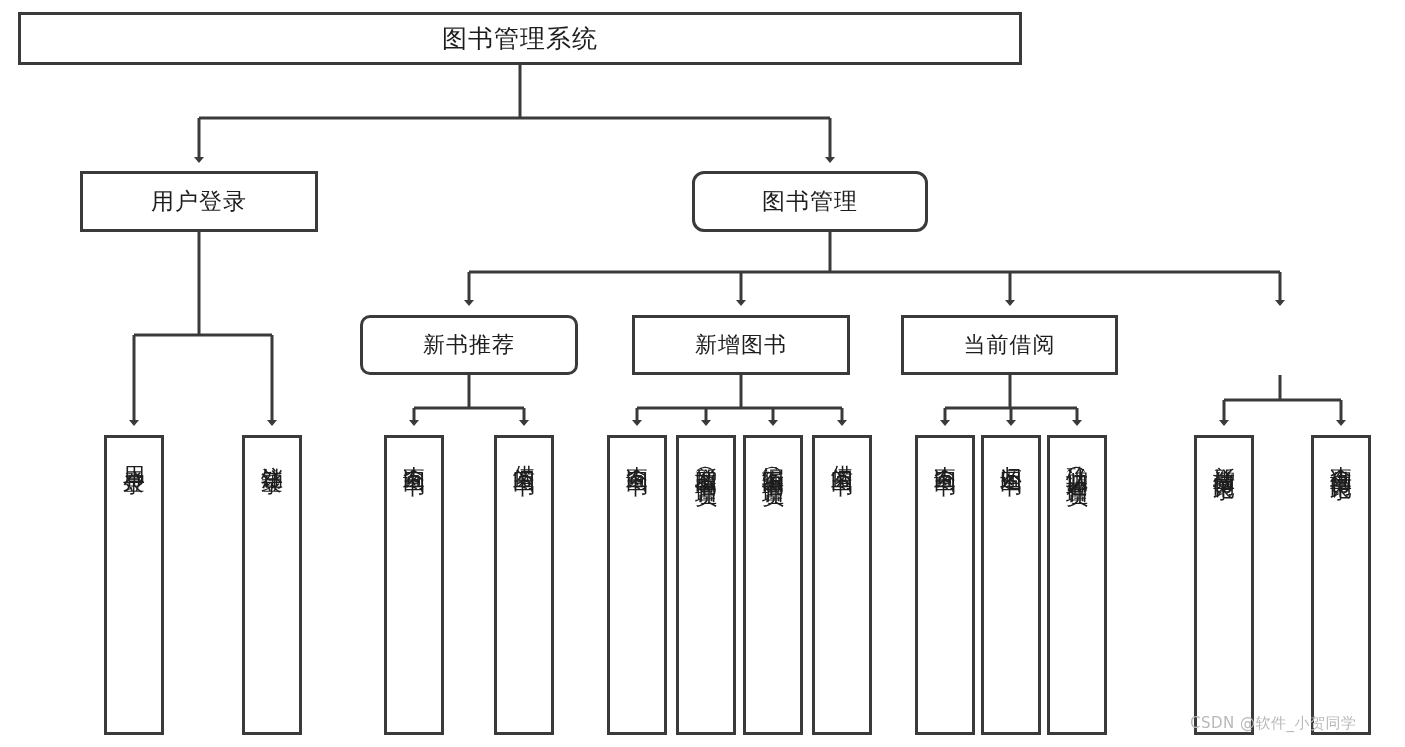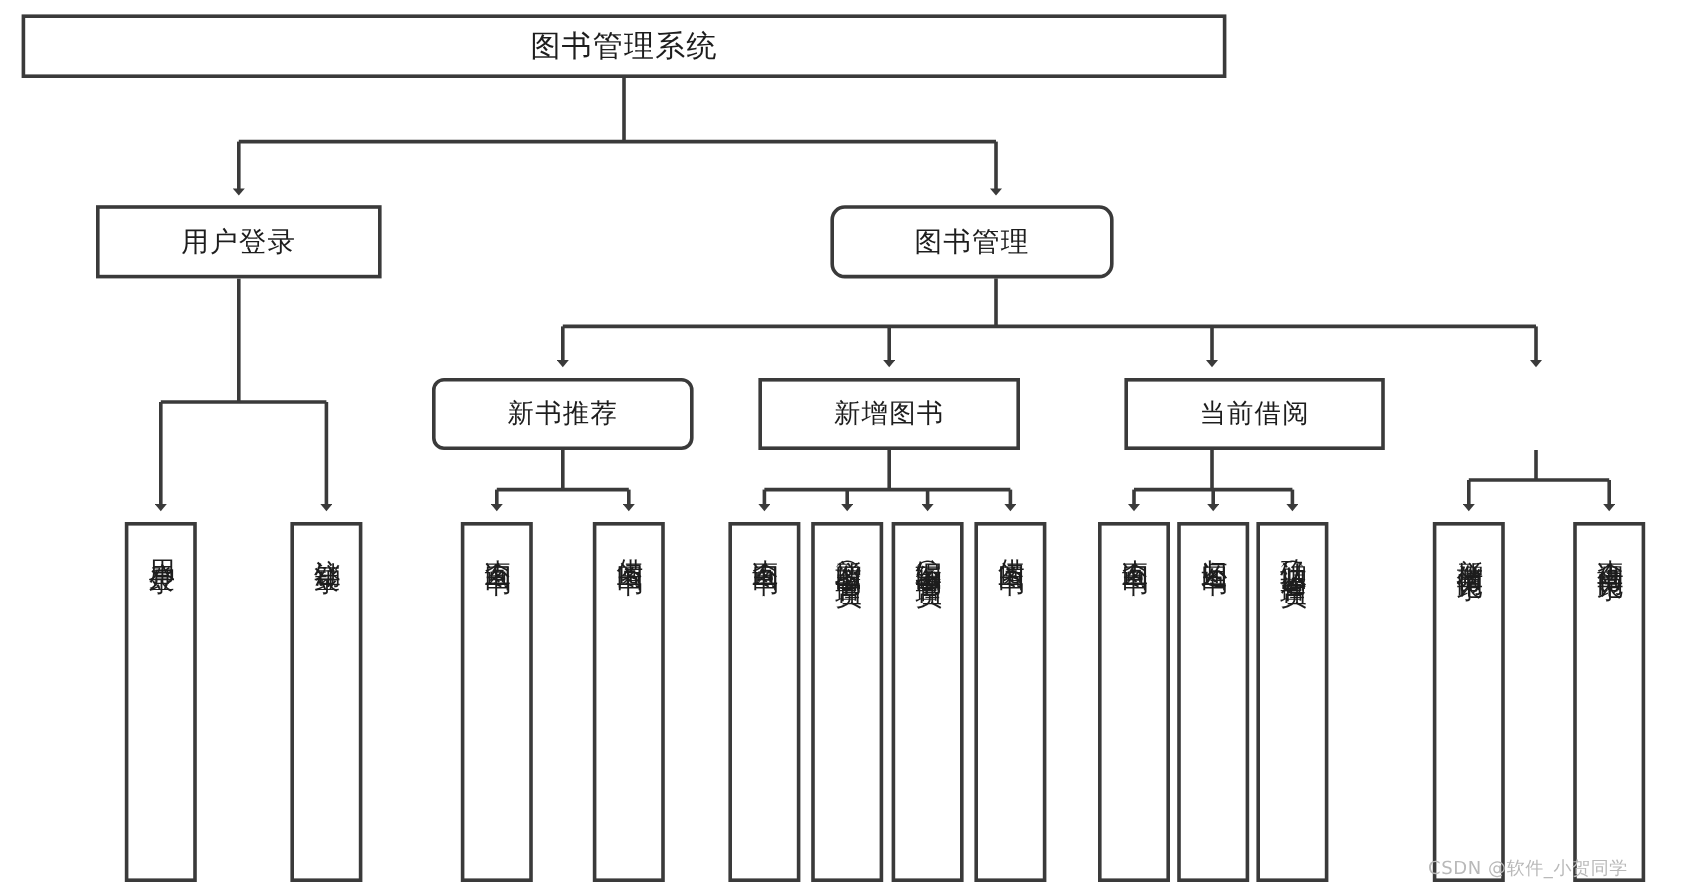--- a/index.html
+++ b/index.html
@@ -142,21 +142,21 @@
   </div>
 
   <div class="node level3" style="left:360px; top:315px; width:218px; height:60px;border-radius:10px;">
     <span class="htext">新书推荐</span>
   </div>
 
   <div class="node level3" style="left:632px; top:315px; width:218px; height:60px;">
     <span class="htext">新增图书</span>
   </div>
 
-  <div class="node level3" style="left:901px; top:315px; width:217px; height:60px;margin-left:36px;">
+  <div class="node level3" style="left:901px; top:315px; width:217px; height:60px;">
     <span class="htext">当前借阅</span>
   </div>
 
 
   <div class="node leaf" style="left:104px; top:435px; width:60px; height:300px;">
     <span class="vtext">用户登录</span>
   </div>
 
   <div class="node leaf" style="left:242px; top:435px; width:60px; height:300px;">
     <span class="vtext">注销登录</span>

